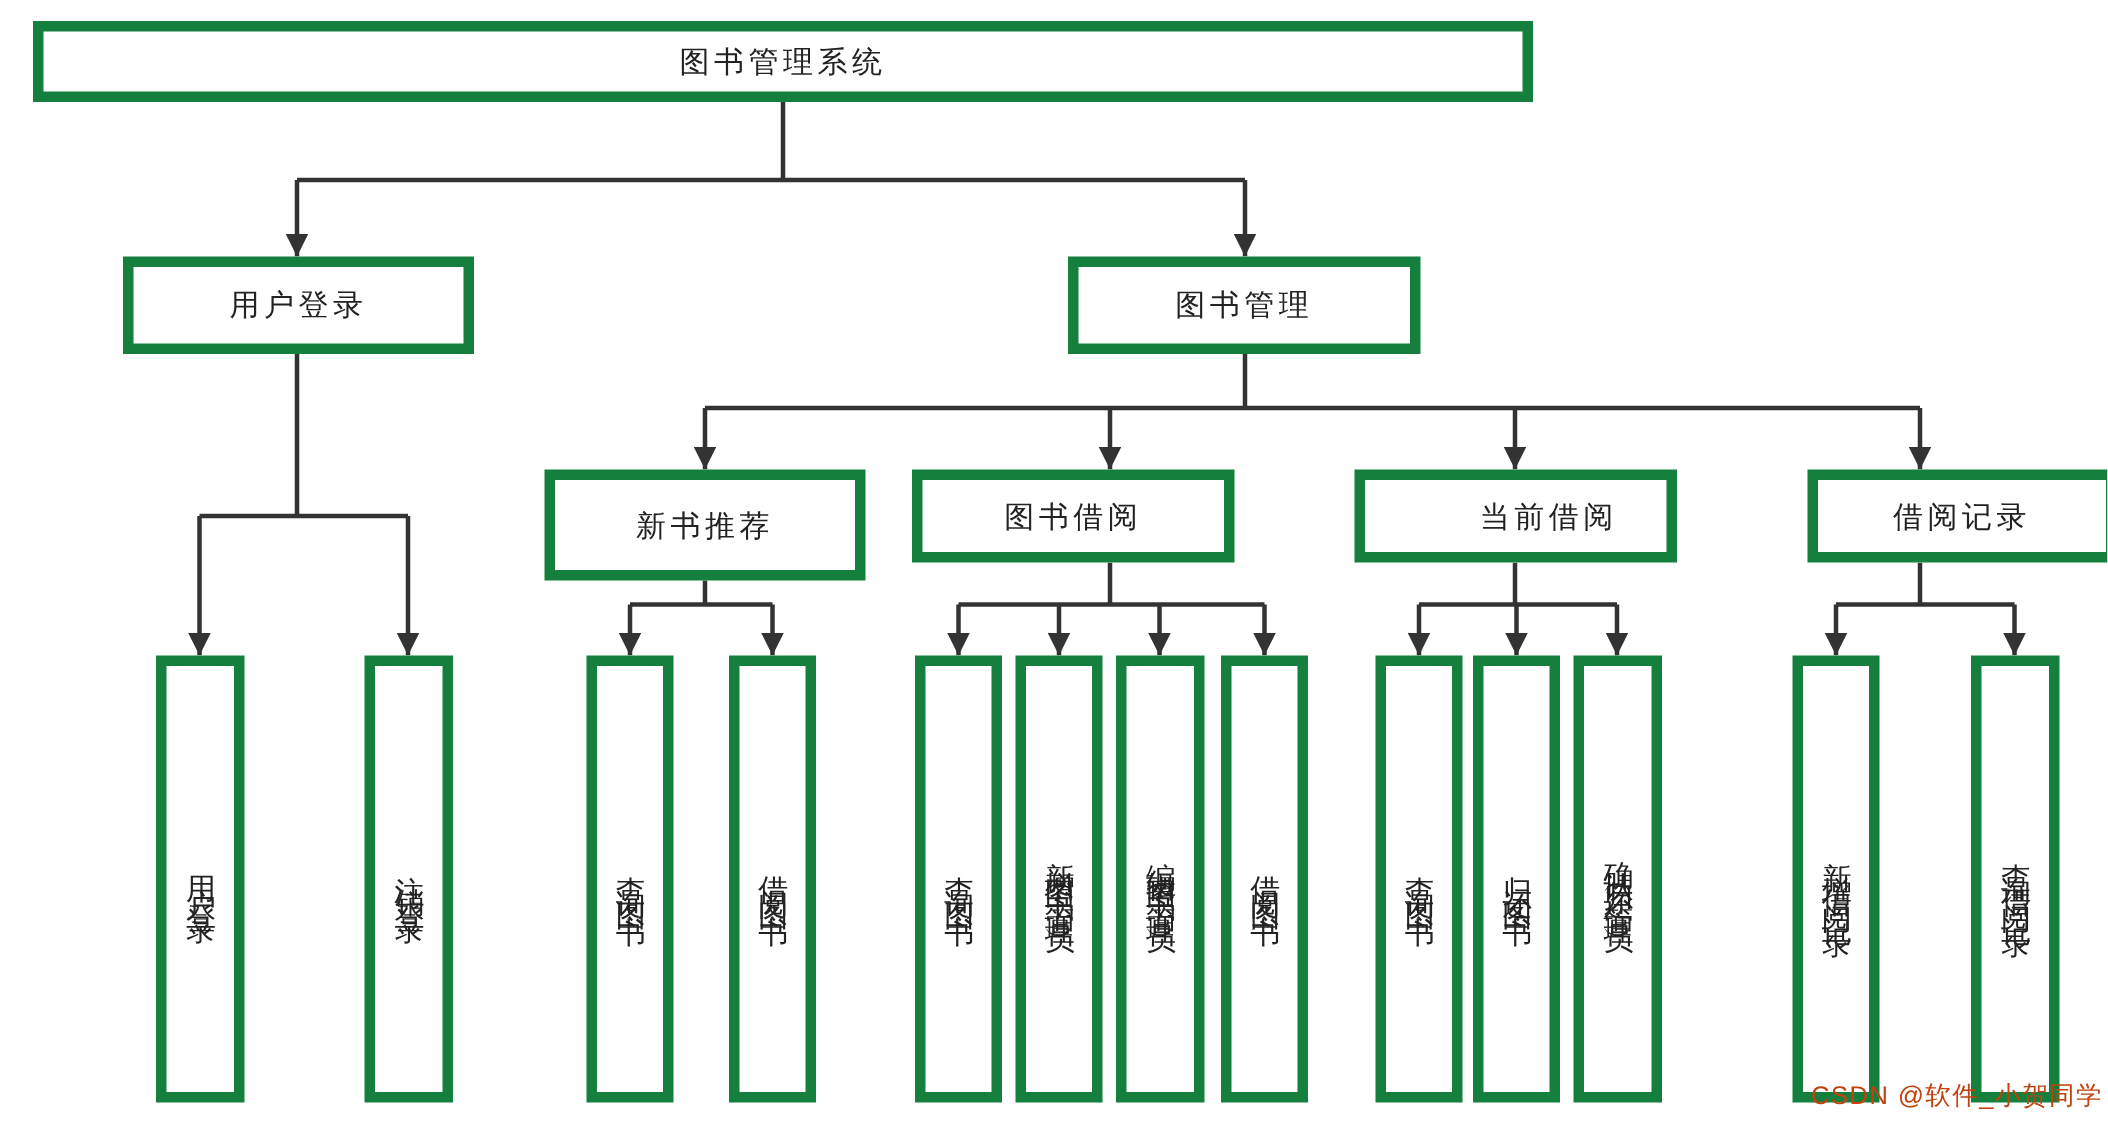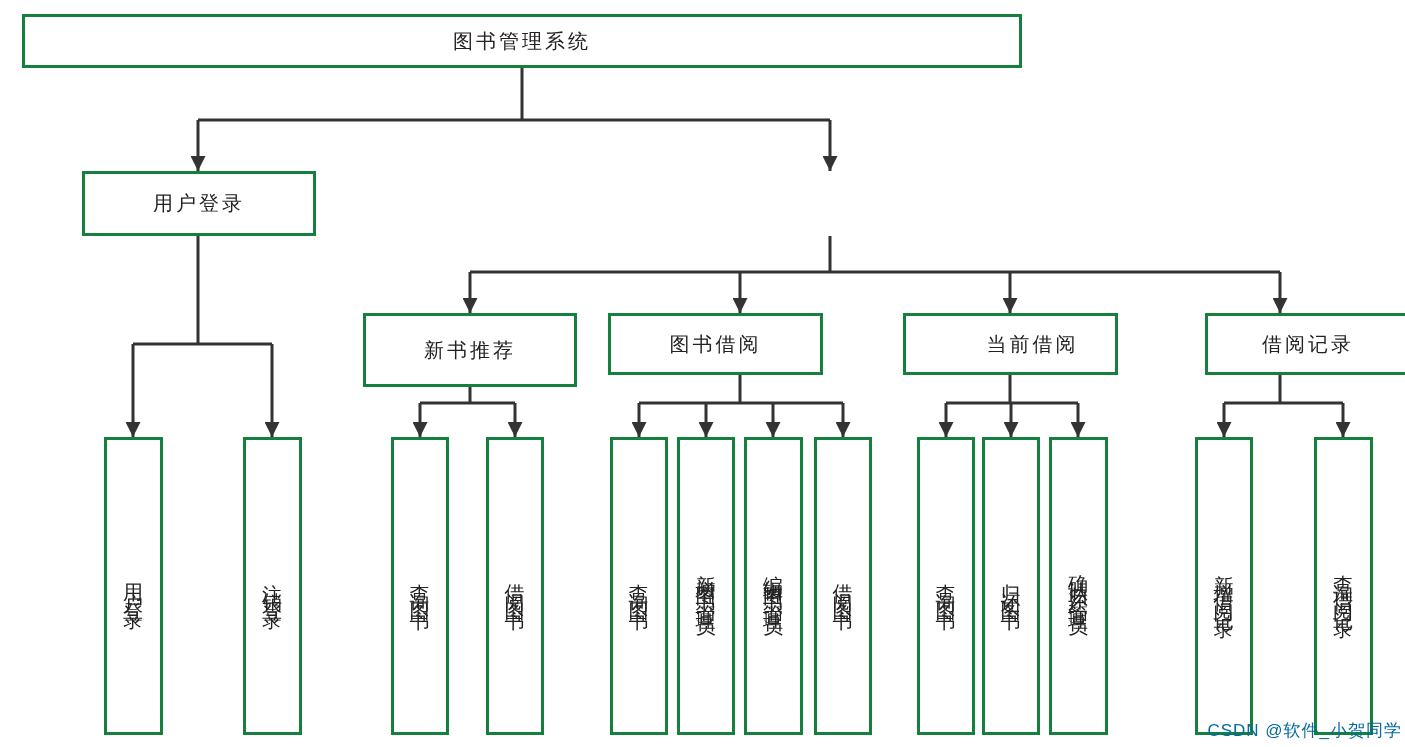--- a/index.html
+++ b/index.html
@@ -22,21 +22,21 @@
     z-index: 1;
   }
   .wire {
     stroke: #333333;
     stroke-width: 3;
     fill: none;
   }
   .box {
     position: absolute;
     box-sizing: border-box;
-    border: 3px solid #15803d;
+    border: 7px solid #15803d;
     background: #ffffff;
     display: flex;
     align-items: center;
     justify-content: center;
     z-index: 2;
     color: #222222;
   }
   .h-label {
     font-size: 20px;
     letter-spacing: 3px;
@@ -50,21 +50,21 @@
     letter-spacing: 9px;
     line-height: 1;
     color: #222222;
   }
   .watermark {
     position: absolute;
     right: 3px;
     bottom: 5px;
     font-size: 17px;
     letter-spacing: 1px;
-    color: #0369a1;
+    color: #c2410c;
     z-index: 5;
     white-space: nowrap;
   }
 </style>
 </head>
 <body>
 
 <div class="canvas">
 
   <svg class="wires" width="1405" height="747" viewBox="0 0 1405 747">
@@ -115,20 +115,23 @@
     <path class="wire" d="M1343 403 V437" marker-end="url(#arw)"></path>
   </svg>
 
   <div class="box" style="left:22px; top:14px; width:1000px; height:54px;">
     <span class="h-label">图书管理系统</span>
   </div>
 
   <div class="box" style="left:82px; top:171px; width:234px; height:65px;">
     <span class="h-label">用户登录</span>
   </div>
+  <div class="box" style="left:712px; top:171px; width:235px; height:65px;">
+    <span class="h-label">图书管理</span>
+  </div>
 
   <div class="box" style="left:363px; top:313px; width:214px; height:74px;">
     <span class="h-label">新书推荐</span>
   </div>
   <div class="box" style="left:608px; top:313px; width:215px; height:62px;">
     <span class="h-label">图书借阅</span>
   </div>
   <div class="box" style="left:903px; top:313px; width:215px; height:62px;padding-left:44px;">
     <span class="h-label">当前借阅</span>
   </div>

